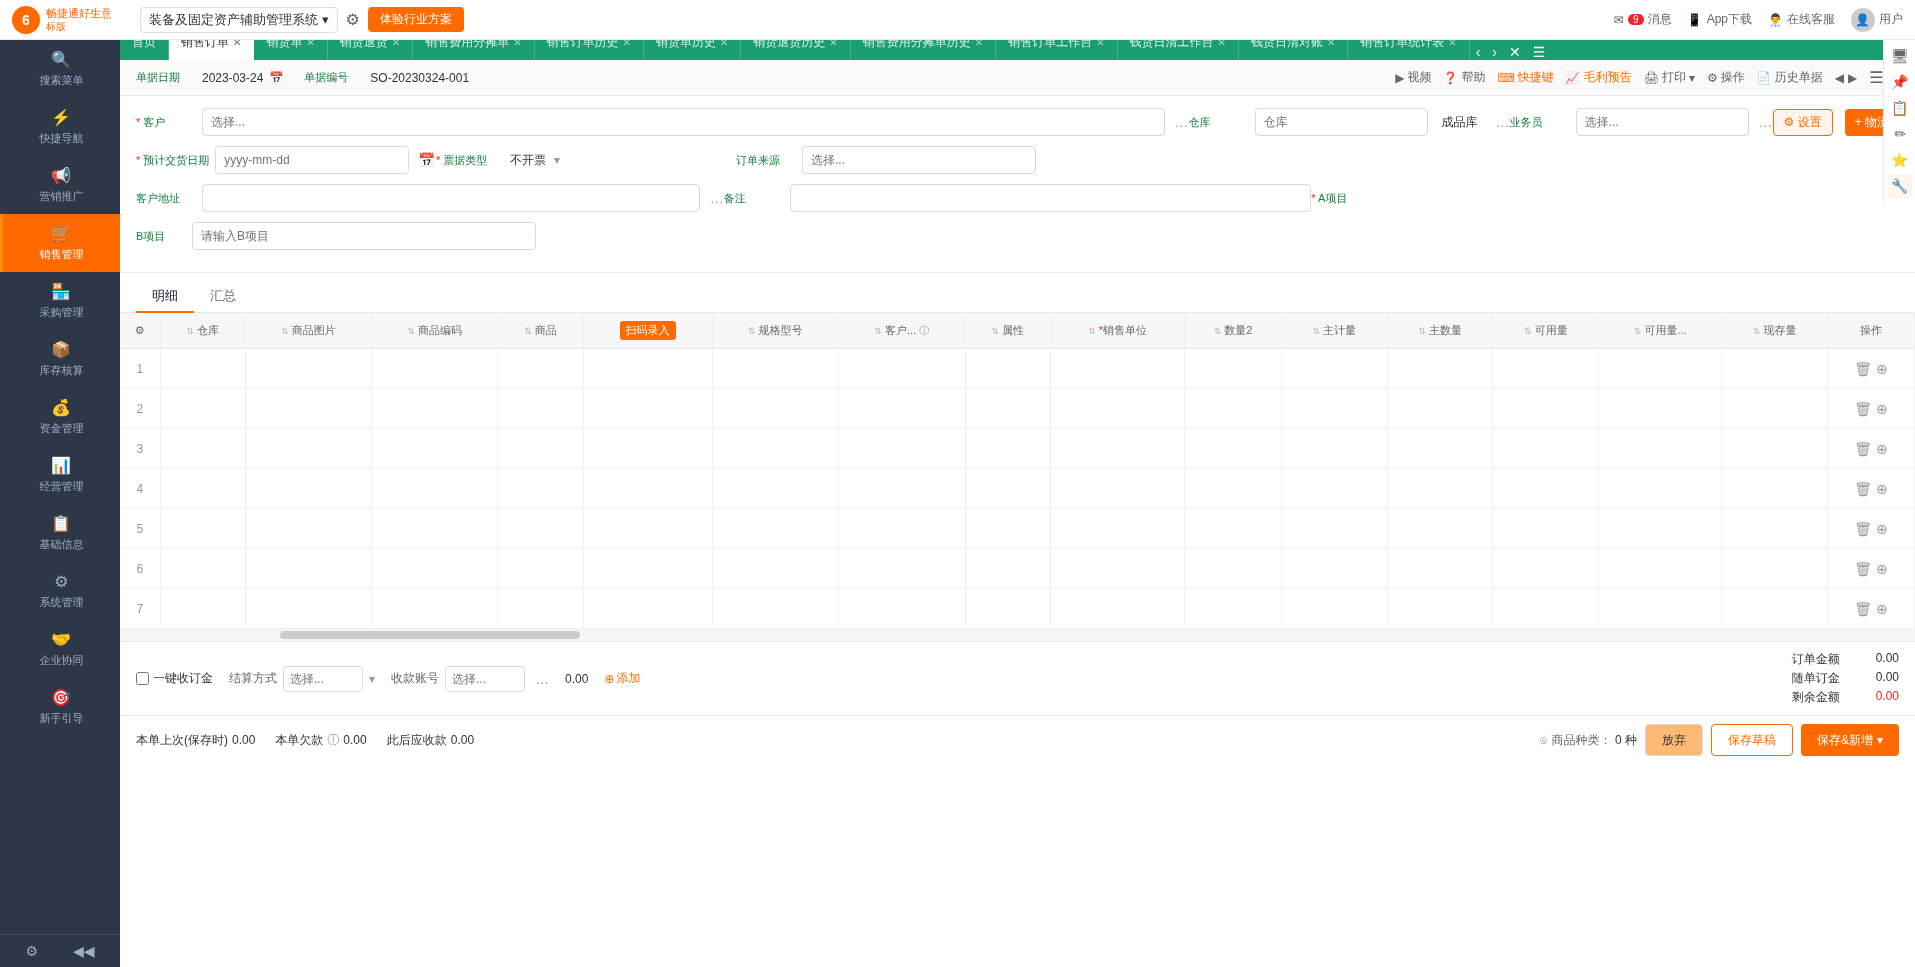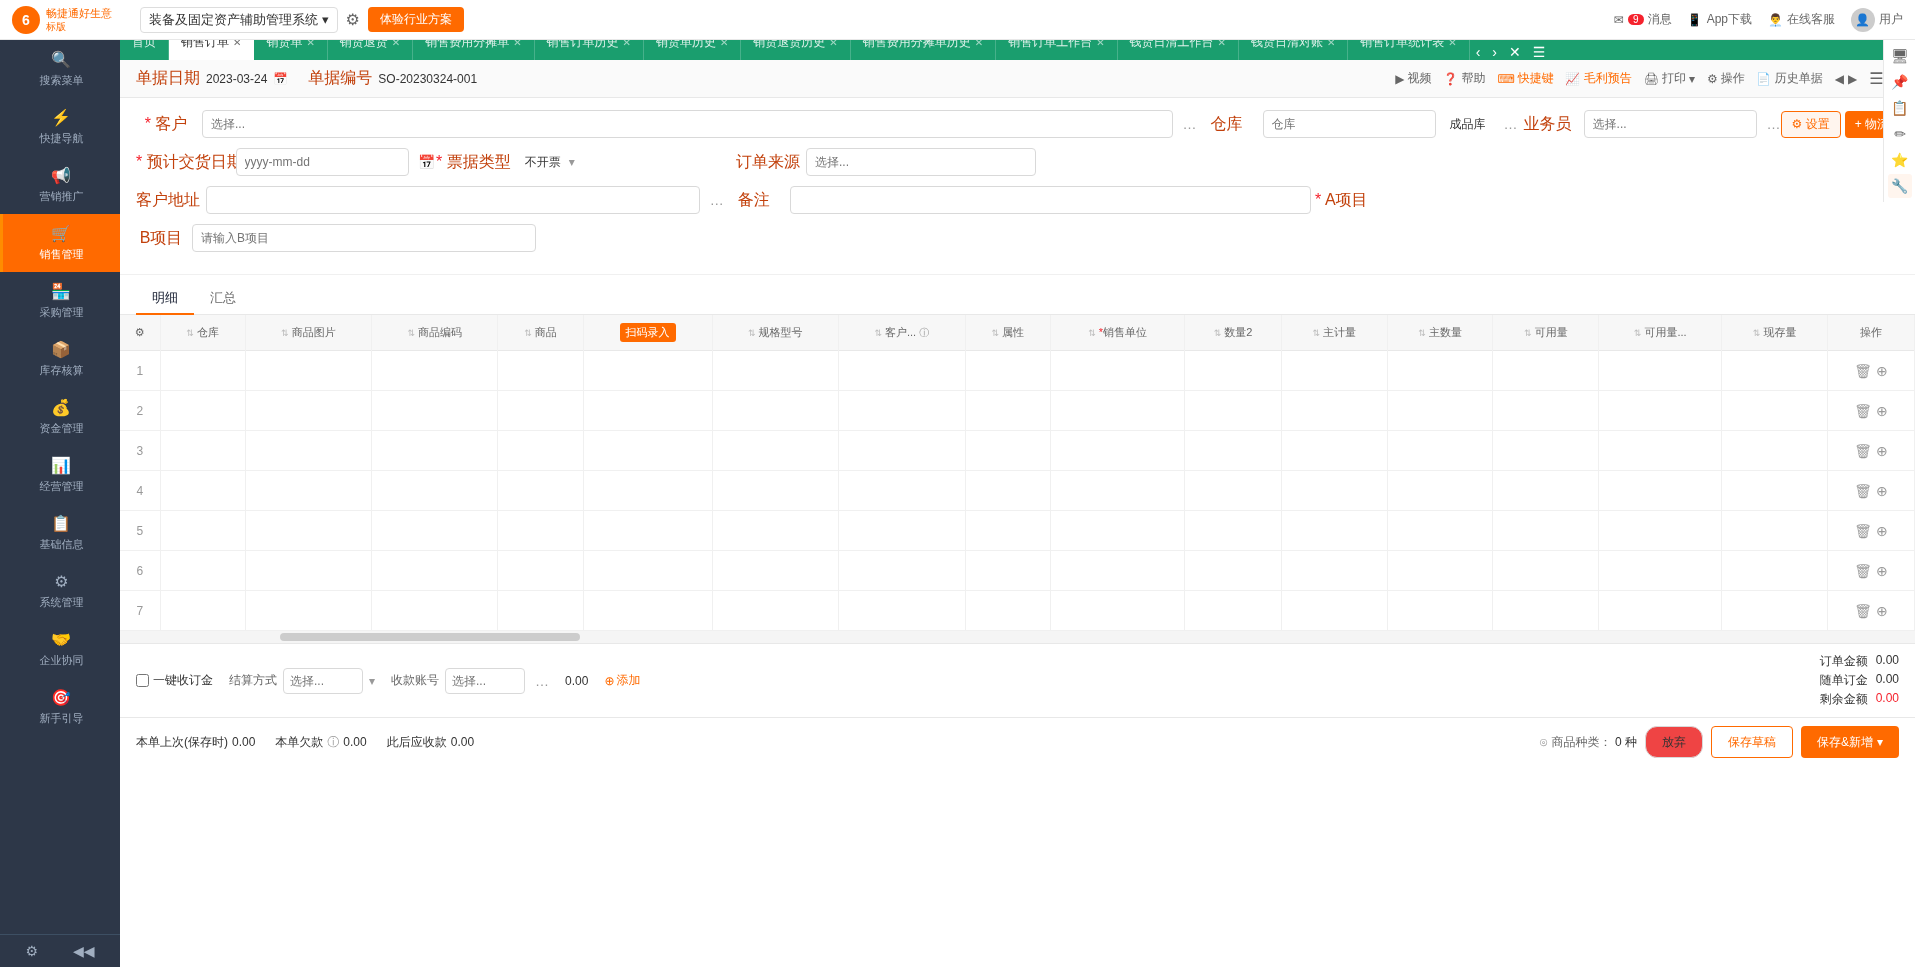--- a/index.html
+++ b/index.html
@@ -136,25 +136,25 @@
       margin-bottom: 10px;
       gap: 0;
     }
     .form-field {
       display: flex;
       align-items: center;
       flex: 1;
       gap: 6px;
     }
     .form-label {
-      color: #c2410c;
-      font-size: 16px;
+      color: #15803d;
+      font-size: 11px;
       white-space: nowrap;
       min-width: 60px;
-      text-align: center;
+      text-align: left;
     }
     .form-label.required::before {
       content: '* ';
       color: #f5222d;
     }
     .form-input {
       flex: 1;
       height: 28px;
       border: 1px solid #d9d9d9;
       border-radius: 4px;
@@ -284,21 +284,21 @@
       color: #333;
       font-size: 12px;
     }
     .bottom-summary {
       margin-left: auto;
       text-align: right;
     }
     .summary-line {
       display: flex;
       justify-content: space-between;
-      gap: 8px;
+      gap: 36px;
       font-size: 12px;
       color: #333;
       padding: 1px 0;
     }
     .summary-value { color: #333; font-weight: 500; }
 
     
     .footer {
       background: #fff;
       border-top: 1px solid #e8e8e8;
@@ -309,22 +309,22 @@
       flex-shrink: 0;
     }
     .footer-info { font-size: 12px; color: #666; display: flex; gap: 4px; align-items: center; }
     .footer-info span { color: #333; }
     .footer-actions { margin-left: auto; display: flex; gap: 8px; align-items: center; }
     .footer-action-info { font-size: 12px; color: #666; }
     .btn-discard {
       height: 32px;
       padding: 0 16px;
       border: 1px solid #d9d9d9;
-      border-radius: 12px;
-      background: #ef4444;
+      border-radius: 4px;
+      background: #fdba74;
       cursor: pointer;
       font-size: 12px;
       color: #333;
     }
     .btn-save {
       height: 32px;
       padding: 0 16px;
       border: 1px solid #ff6a00;
       border-radius: 4px;
       background: #fff;
@@ -595,21 +595,21 @@
           <span class="form-label">仓库</span>
           <input class="form-input" value="" style="flex: 1 1 0%;" placeholder="仓库">
           <span style="font-size:12px;color:#333;padding:0 8px;">成品库</span>
           <span class="dots-btn">…</span>
         </div>
         <div class="form-field" style="flex:0 0 auto;min-width:200px;">
           <span class="form-label">业务员</span>
           <input class="form-input" placeholder="选择..." style="">
           <span class="dots-btn">…</span>
         </div>
-        <div style="margin-left:auto;display:flex;gap:4px;">
+        <div style="margin-left:auto;display:flex;gap:12px;">
           <button style="background:#fff5ee;color:#ff6a00;border:1px solid #ff6a00;border-radius:4px;padding:4px 10px;cursor:pointer;font-size:12px;">⚙ 设置</button>
           <button style="background:#ff6a00;color:#fff;border:none;border-radius:4px;padding:4px 10px;cursor:pointer;font-size:12px;">+ 物流</button>
         </div>
       </div>
 
       <div class="form-row">
         <div class="form-field" style="max-width:300px;">
           <span class="form-label required">预计交货日期</span>
           <input class="form-input" placeholder="yyyy-mm-dd" style="">
           <span class="date-icon">📅</span>

